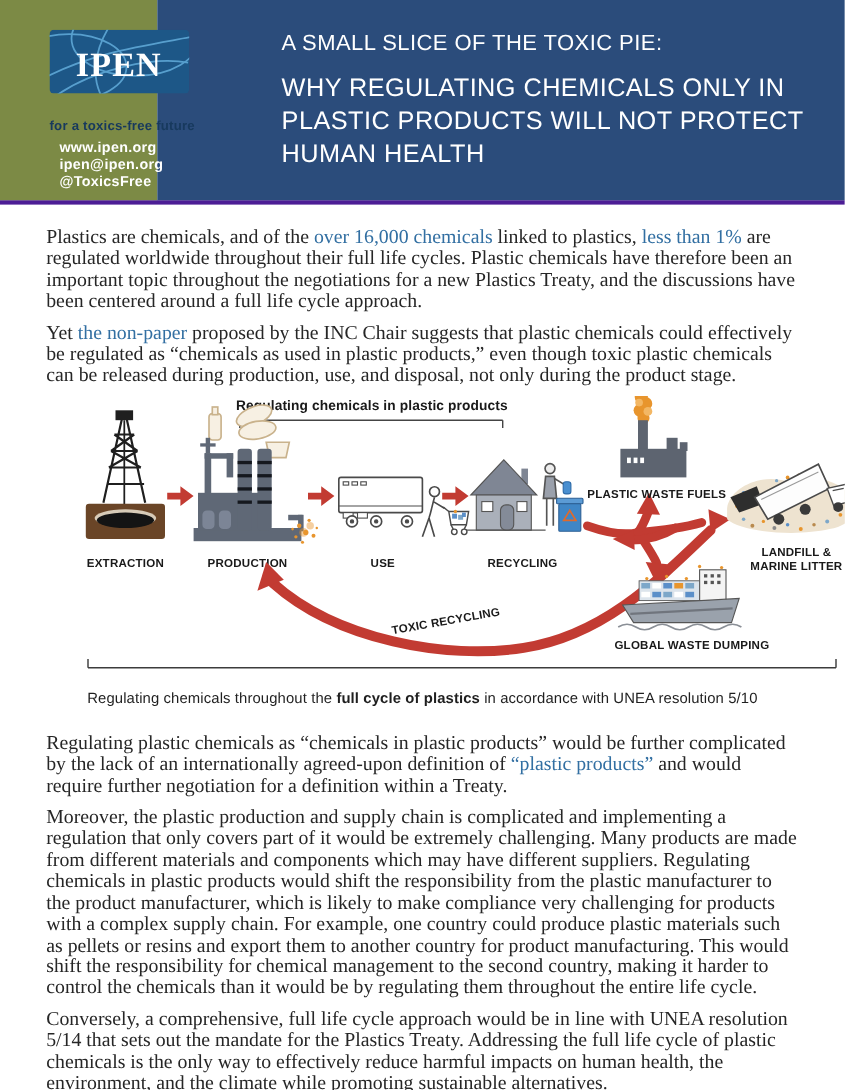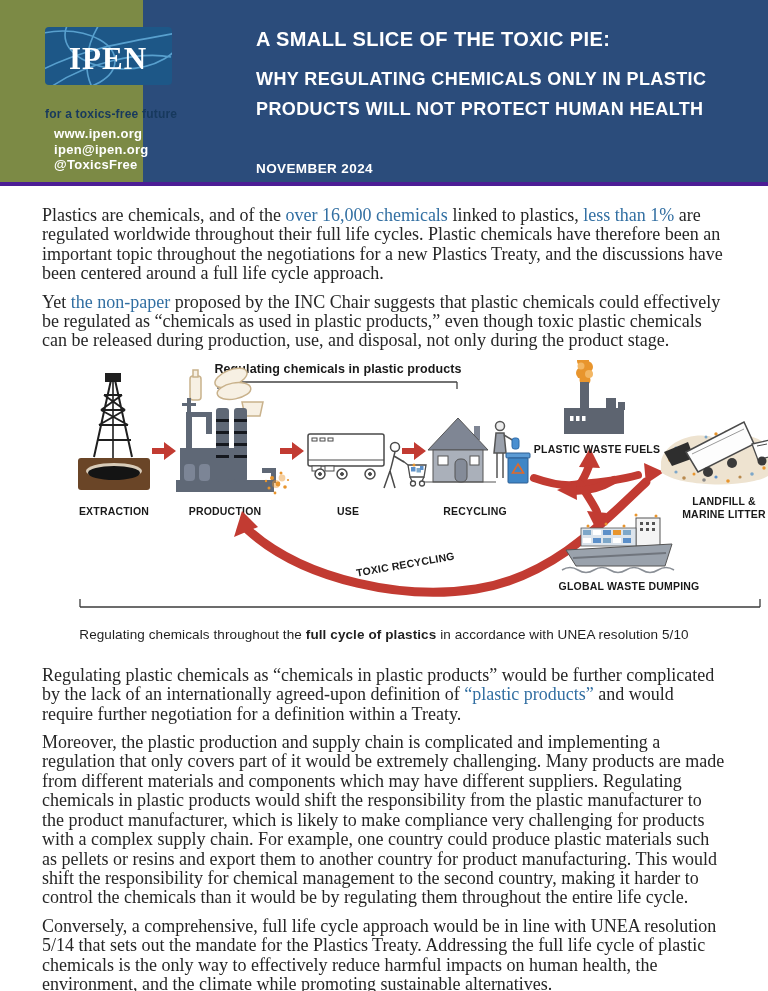--- a/index.html
+++ b/index.html
@@ -17,22 +17,22 @@
   .tagline {
     margin-top:22px; color:#17395d; white-space:nowrap;
     font-family:"Liberation Sans", sans-serif; font-weight:bold; font-size:12px; letter-spacing:.2px;
   }
   .contact {
     position:absolute; left:54px; top:126px; z-index:2; color:#ffffff;
     font-family:"Liberation Sans", sans-serif; font-weight:bold; font-size:13px; line-height:15.5px;
     letter-spacing:.3px;
   }
   .titles { position:absolute; left:256px; top:28px; color:#ffffff; font-family:"Liberation Sans", sans-serif; }
-  .title-1 { margin:0; font-size:20px; font-weight:bold; letter-spacing:.4px; }
-  .title-2 { margin:13px 0 0 0; font-size:18px; font-weight:bold; letter-spacing:.4px; line-height:30px; width:480px; }
+  .title-1 { margin:0; font-size:20px; font-weight:normal; letter-spacing:.4px; }
+  .title-2 { margin:13px 0 0 0; font-size:23px; font-weight:normal; letter-spacing:.4px; line-height:30px; width:480px; }
   .pub-date { margin-top:37px; font-size:13.5px; font-weight:bold; letter-spacing:.4px; }
   
   .main { padding:20px 42px 0 42px; }
   .main p { margin:0 0 9px 0; font-size:18px; line-height:19.4px; }
   .bold-para { font-weight:bold; }
   a.link { color:#326fa2; text-decoration:none; cursor:pointer; }
   
   .figure { margin:5px 0 0 34px; }
   .diagram-svg { display:block; width:702px; height:260px; }
   .diagram-svg text { font-family:"Liberation Sans", sans-serif; font-weight:bold; fill:#191919; }

